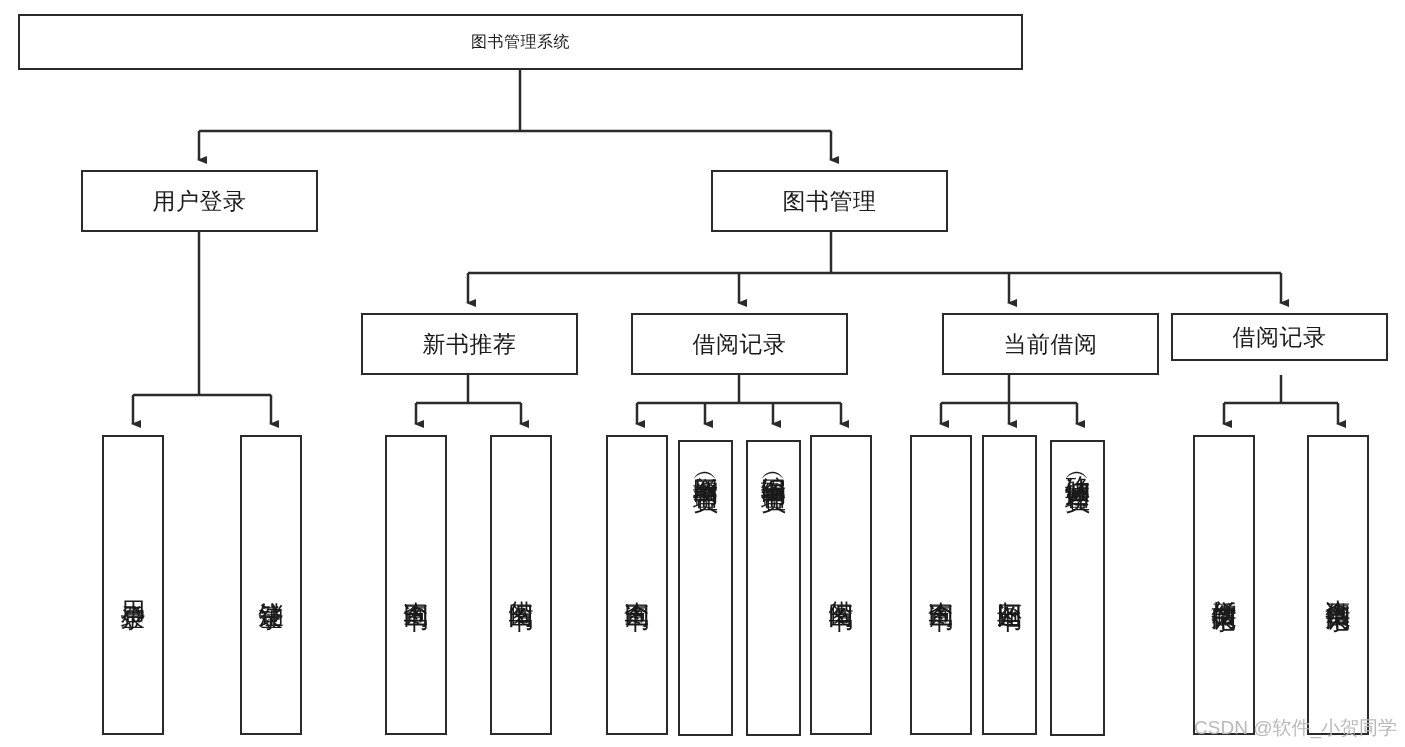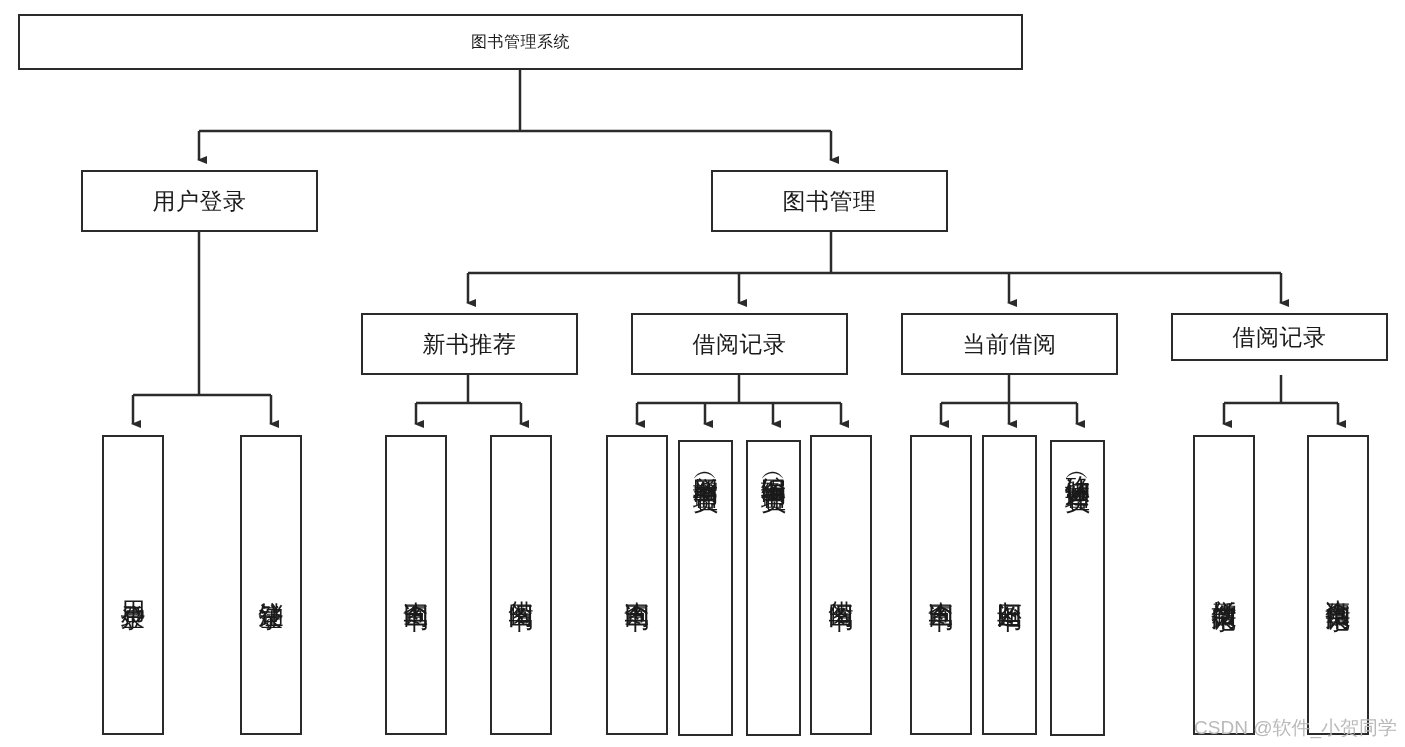--- a/index.html
+++ b/index.html
@@ -123,21 +123,21 @@
   <div class="node h" style="left:711px;top:170px;width:237px;height:62px;">
     <span class="lbl">图书管理</span>
   </div>
 
   <div class="node h" style="left:361px;top:313px;width:217px;height:62px;">
     <span class="lbl">新书推荐</span>
   </div>
   <div class="node h" style="left:631px;top:313px;width:217px;height:62px;">
     <span class="lbl">借阅记录</span>
   </div>
-  <div class="node h" style="left:901px;top:313px;width:217px;height:62px;">
+  <div class="node h" style="left:942px;top:313px;width:217px;height:62px;">
     <span class="lbl">当前借阅</span>
   </div>
   <div class="node h" style="left:1171px;top:313px;width:217px;height:48px;">
     <span class="lbl">借阅记录</span>
   </div>
 
   <div class="node v mid" style="left:102px;top:435px;width:62px;height:300px;">
     <span class="lbl">用户登录</span>
   </div>
   <div class="node v mid" style="left:240px;top:435px;width:62px;height:300px;">

